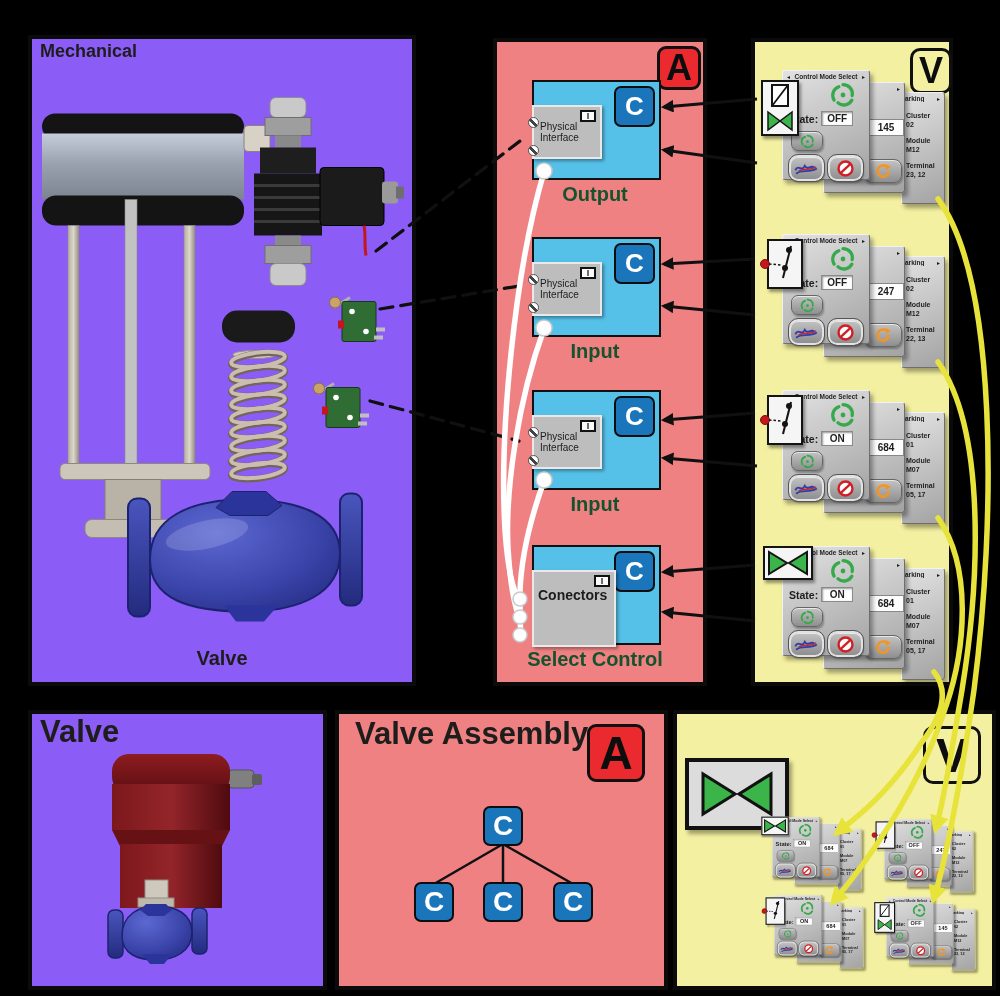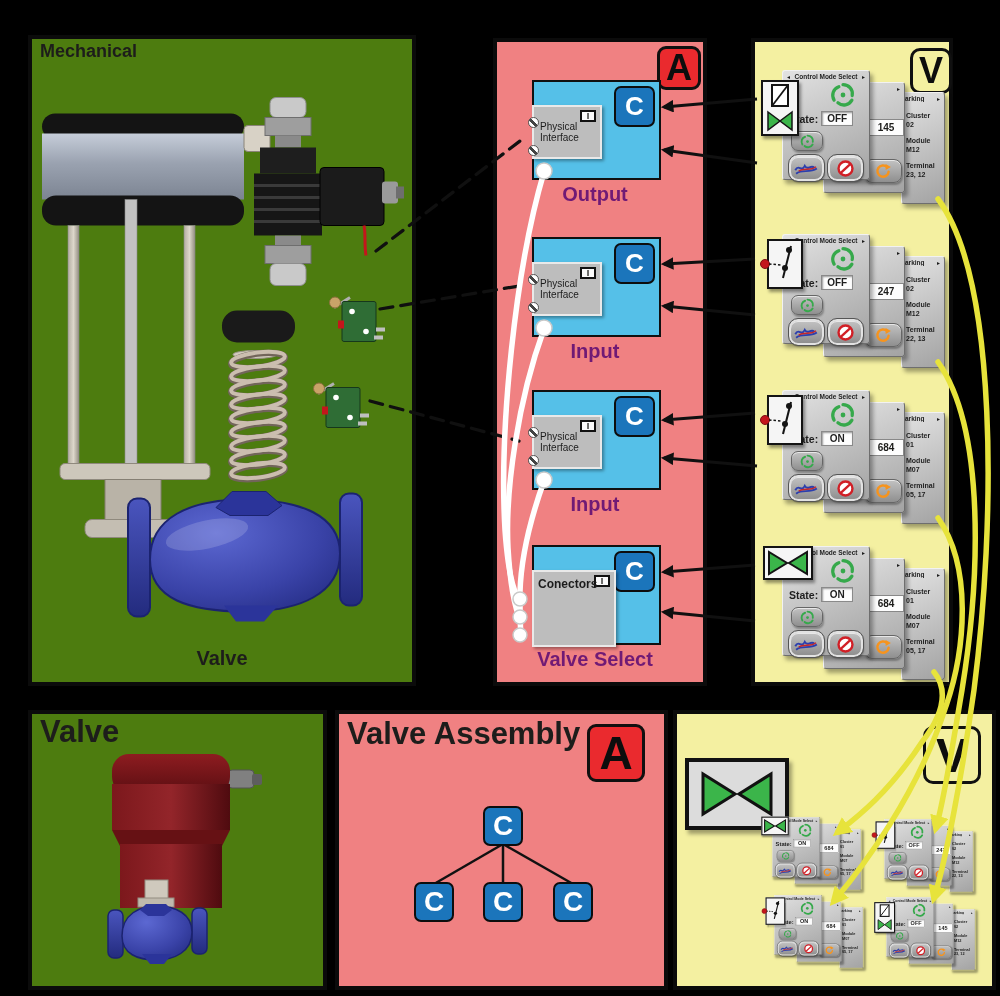--- a/index.html
+++ b/index.html
@@ -1,19 +1,19 @@
 <!DOCTYPE html>
 <html><head>
 <meta charset="utf-8">
 <style>
   html,body{margin:0;padding:0}
   body{width:1000px;height:996px;position:relative;background:#000;overflow:hidden;
        font-family:"Liberation Sans",sans-serif;color:#1d1d1b}
   .panel{position:absolute;border:4px solid #0b0b0b;box-sizing:border-box}
-  .gray{background:#4d7c0f}
+  .gray{background:#8b5cf6}
   .red{background:#f08182}
   .yellow{background:#f4f0a1}
   .ptitle{position:absolute;font-weight:bold;color:#1d1d1b;white-space:nowrap}
   .badge{position:absolute;display:flex;align-items:center;justify-content:center;
          font-weight:bold;border:3px solid #101010;box-sizing:border-box}
   .badge.a{background:#ea2a2e;color:#0d0d0d;border-radius:9px}
   .badge.v{background:#f4f0a1;color:#0d0d0d;border-radius:10px}
 
   
   .bluebox{position:absolute;left:35px;width:129px;height:100px;background:#55c0e8;
@@ -22,26 +22,26 @@
           border:2px solid #0d0d0d;border-radius:7px;color:#fff;font-weight:bold;font-size:26px;
           display:flex;align-items:center;justify-content:center}
   .pibox{position:absolute;left:-2px;top:23px;width:70px;height:54px;background:#bdbdbd;
          border:2px solid #e9e9e9;box-shadow:2px 2px 3px rgba(0,0,0,.35);box-sizing:border-box}
   .pibox.conn{width:84px;height:77px}
   .ibadge{position:absolute;top:3px;right:4px;width:16px;height:12px;background:#fafafa;
           border:2px solid #111;font-size:9px;font-weight:bold;display:flex;align-items:center;
           justify-content:center;box-sizing:border-box}
   .pitext{position:absolute;left:6px;top:14px;font-size:10px;font-weight:normal;color:#1c1c1c;
           line-height:11px;width:52px}
-  .conntext{position:absolute;left:4px;top:5px;font-size:12px;font-weight:bold;color:#1c1c1c}
+  .conntext{position:absolute;left:4px;top:15px;font-size:14px;font-weight:bold;color:#1c1c1c}
   .screw{position:absolute;left:-6px;width:9px;height:9px;border-radius:50%;border:1px solid #555;
          background:linear-gradient(45deg,#fff 38%,#444 38%,#444 58%,#fff 58%)}
   .screw.s1{top:10px}.screw.s2{top:38px}
   .blocklabel{position:absolute;left:13px;width:170px;text-align:center;font-weight:bold;
-              font-size:20px;color:#701a75;white-space:nowrap}
+              font-size:20px;color:#14532d;white-space:nowrap}
 
   
   .wg-slot{position:absolute;width:200px;height:150px}
   .wg{position:relative;width:200px;height:150px}
   .wg-mini{width:110px;height:83px}
   .wg-mini .wg{transform:scale(.55);transform-origin:0 0}
   .card{position:absolute;background:linear-gradient(155deg,#e2e2e2,#a3a3a3);
         border:1px solid #6e6e6e;border-top-color:#f2f2f2;border-left-color:#f2f2f2;
         border-radius:3px;box-shadow:3px 4px 4px rgba(0,0,0,.35);box-sizing:border-box}
   .card.front{left:25px;top:12px;width:88px;height:110px;z-index:4}
@@ -236,21 +236,21 @@
   </div>
   <div class="blocklabel" style="top:451px">Input</div>
 
   <div class="bluebox" style="top:503px">
     <div class="cbadge">C</div>
     <div class="pibox conn">
       <div class="ibadge">I</div>
       <div class="conntext">Conectors</div>
     </div>
   </div>
-  <div class="blocklabel" style="top:606px">Valve Select</div>
+  <div class="blocklabel" style="top:606px">Select Control</div>
 </div>
 
 <div class="panel yellow" style="left:751px;top:38px;width:202px;height:648px">
   <div class="badge v" style="left:155px;top:6px;width:42px;height:46px;font-size:36px">V</div>
   <div class="wg-slot" style="left:2px;top:16px">
 <div class="wg">
   <div class="card back">
     <div class="card-h">
             <span>arking</span>
             <span class="tri">►</span>
@@ -629,21 +629,21 @@
     <rect x="106" y="184" width="36" height="9" fill="#bfb9ad" stroke="#938d81"></rect>
     <rect x="76" y="196" width="15" height="48" rx="6" fill="url(#gB3)" stroke="#1b2370" stroke-width="1.5"></rect>
     <rect x="160" y="194" width="15" height="46" rx="6" fill="url(#gB3)" stroke="#1b2370" stroke-width="1.5"></rect>
     <path d="M90,222 C90,200 108,192 124,192 C144,192 160,200 160,218 C160,238 142,246 124,246 C106,246 90,240 90,222 Z" fill="url(#gB4)" stroke="#1b2370" stroke-width="1.5"></path>
     <polygon points="108,196 114,190 134,190 140,196 132,202 116,202" fill="#2b349a"></polygon>
     <polygon points="110,240 140,240 132,250 118,250" fill="#2b349a"></polygon>
   </svg>
 </div>
 
 <div class="panel red" style="left:335px;top:710px;width:333px;height:280px">
-  <div class="ptitle" style="left:8px;top:2px;font-size:31px">Valve Assembly</div>
+  <div class="ptitle" style="left:16px;top:2px;font-size:31px">Valve Assembly</div>
   <div class="badge a" style="left:248px;top:10px;width:58px;height:58px;font-size:46px">A</div>
   <svg class="art" viewBox="0 0 325 272">
     <g stroke="#111" stroke-width="2.5">
       <line x1="164" y1="130" x2="95" y2="170"></line>
       <line x1="164" y1="130" x2="164" y2="170"></line>
       <line x1="164" y1="130" x2="234" y2="170"></line>
     </g>
   </svg>
   <div class="cnode" style="left:144px;top:92px">C</div>
   <div class="cnode" style="left:75px;top:168px">C</div>

